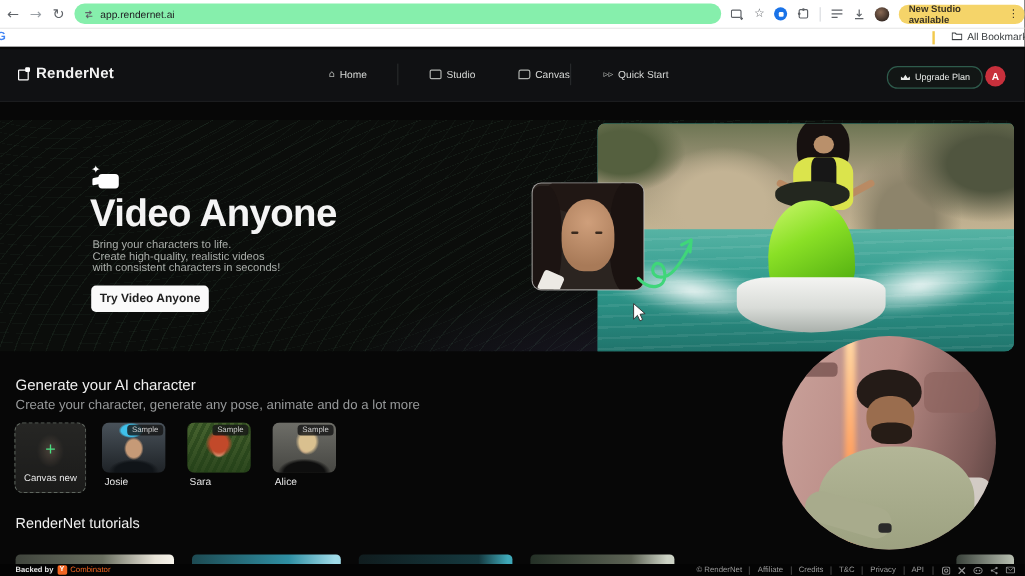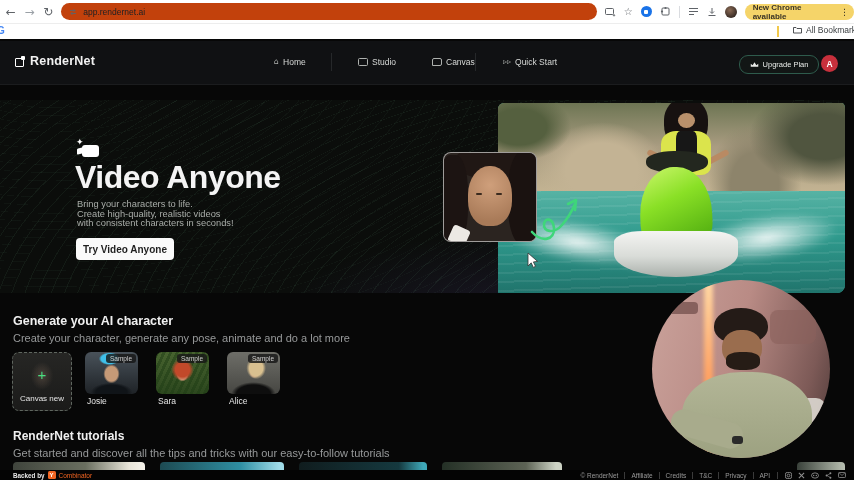--- a/index.html
+++ b/index.html
@@ -5,21 +5,21 @@
   html,body{margin:0;padding:0;background:#222;}
   .stage{position:relative;width:854px;height:480px;overflow:hidden;background:#060606;
          font-family:"Liberation Sans",sans-serif;-webkit-font-smoothing:antialiased;}
   .abs{position:absolute;}
 
   
   .toolbar{left:0;top:0;width:854px;height:23px;background:#ffffff;border-bottom:1px solid #ededed;
            display:flex;align-items:center;}
   .navbtn{width:16px;height:16px;display:flex;align-items:center;justify-content:center;
           color:#5f6368;font-size:12px;font-family:"DejaVu Sans",sans-serif;margin-left:3px;cursor:default;}
-  .urlbar{margin-left:5px;width:528px;height:17px;background:#c2410c;border-radius:9px;
+  .urlbar{margin-left:5px;width:528px;height:17px;background:#86efac;border-radius:9px;
           display:flex;align-items:center;padding:0 8px;gap:6px;}
   .urltext{font-size:8.5px;color:#202124;}
   .tbicons{display:flex;align-items:center;gap:8px;margin-left:8px;}
   .tbdiv{width:1px;height:12px;background:#dadce0;}
   .bluedot{width:11px;height:11px;border-radius:50%;background:#1a73e8;position:relative;}
   .bluedot::after{content:"";position:absolute;left:3.5px;top:3.5px;width:4px;height:4px;background:#fff;border-radius:1px;}
   .profdot{width:12px;height:12px;border-radius:50%;background:radial-gradient(circle at 40% 35%,#8a6a55,#3a2d26 70%);}
   .updatepill{margin-left:8px;height:16px;background:#f5d469;border-radius:8px;display:flex;align-items:center;
               padding:0 5px 0 8px;gap:4px;}
   .updatetext{font-size:8px;color:#3a3325;font-weight:bold;}
@@ -97,21 +97,21 @@
   .phairT{position:absolute;left:10px;top:-8px;width:72px;height:34px;background:#201714;border-radius:50%;}
   .pface{position:absolute;left:24px;top:13px;width:44px;height:60px;border-radius:48% 48% 42% 42%;
          background:radial-gradient(circle at 50% 32%,#cf9f7b,#a87a58 78%);}
   .peye{position:absolute;width:6px;height:2px;background:#3a2a1e;border-radius:1px;top:40px;}
   .pstrap{position:absolute;left:6px;bottom:-4px;width:18px;height:18px;background:#ece9e4;transform:rotate(24deg);border-radius:3px;}
 
   
   .doodle{position:absolute;left:0;top:0;pointer-events:none;}
 
   
-  .sechead{position:absolute;color:#f0f0f0;font-weight:bold;}
+  .sechead{position:absolute;color:#f0f0f0;font-weight:normal;}
   .secsub{position:absolute;color:#97999a;font-size:11px;}
   .card{position:absolute;top:313px;width:53px;height:42px;border-radius:6px;overflow:hidden;}
   .cardlabel{position:absolute;top:357px;color:#e6e6e6;font-size:8.5px;}
   .badge{position:absolute;top:2px;right:2px;background:rgba(22,22,22,.82);color:#cfcfcf;font-size:6.5px;
          padding:1px 4px;border-radius:3px;}
   .createcard{position:absolute;left:12px;top:313px;width:58px;height:57px;border:1px dashed #5f665f;border-radius:7px;
       background:
         radial-gradient(16px 20px at 50% 40%, rgba(120,100,85,.45), transparent 70%),
         linear-gradient(180deg,#262624,#1b1b1a);
       display:flex;flex-direction:column;align-items:center;justify-content:center;}
@@ -197,21 +197,21 @@
       <div class="tbdiv"></div>
       <svg width="11" height="9" viewBox="0 0 11 9">
         <path d="M1,1.5 H10 M1,4.5 H10 M1,7.5 H6" stroke="#5f6368" stroke-width="1" fill="none"></path>
       </svg>
       <svg width="10" height="10" viewBox="0 0 10 10">
         <path d="M5,1 V6 M3,4.5 L5,6.5 L7,4.5 M1.5,8.5 H8.5" stroke="#5f6368" stroke-width="1" fill="none"></path>
       </svg>
       <div class="profdot"></div>
     </div>
     <div class="updatepill">
-      <span class="updatetext">New Chrome available</span>
+      <span class="updatetext">New Studio available</span>
       <span class="kebab">⋮</span>
     </div>
   </div>
 
   <div class="abs bookmarks">
     <span class="gfav">G</span>
     <div class="ycsep"></div>
     <div class="allbm">
       <svg width="9" height="8" viewBox="0 0 9 8">
         <path d="M0.5,1.5 H3 L4,2.5 H8.5 V7 H0.5 Z" stroke="#3c4043" stroke-width="0.9" fill="none"></path>
@@ -326,21 +326,20 @@
       <span class="badge">Sample</span>
     </div>
     <div class="cardlabel" style="left:158px;">Sara</div>
 
     <div class="card aliceimg" style="left:227px;">
       <span class="badge">Sample</span>
     </div>
     <div class="cardlabel" style="left:229px;">Alice</div>
 
     <div class="sechead" style="left:13px;top:390px;font-size:12px;">RenderNet tutorials</div>
-    <div class="secsub" style="left:13px;top:408px;">Get started and discover all the tips and tricks with our easy-to-follow tutorials</div>
 
     <div class="sliver" style="left:13px;width:132px;background:linear-gradient(90deg,#3f443c,#6a6f60 55%,#e8e4d8 88%,#f7f4ec);"></div>
     <div class="sliver" style="left:160px;width:124px;background:linear-gradient(90deg,#1d4a52,#2f8fa3 65%,#9fdbe8 96%);"></div>
     <div class="sliver" style="left:299px;width:128px;background:linear-gradient(90deg,#101c1e,#15393f 78%,#3fa8b8 97%);"></div>
     <div class="sliver" style="left:442px;width:120px;background:linear-gradient(90deg,#243026,#5d6355 70%,#cdd3c5 95%);"></div>
     <div class="sliver" style="left:797px;width:48px;background:linear-gradient(90deg,#39413a,#b9c0b2);"></div>
 
     <div class="webcam">
       <div class="wlight"></div>
       <div class="wshelf1"></div>

